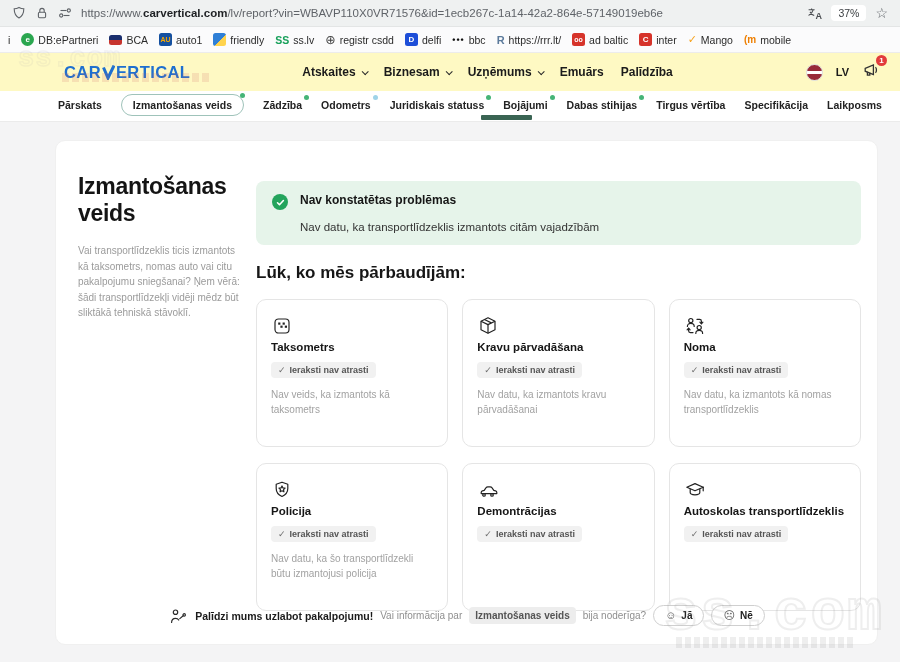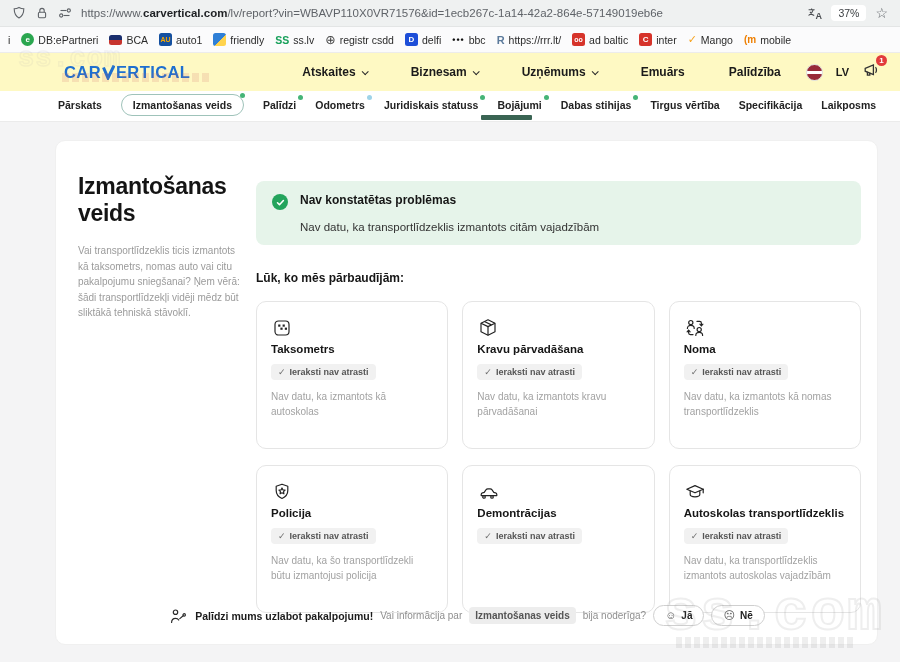--- a/index.html
+++ b/index.html
@@ -30,21 +30,21 @@
   .ic-rrr { background:none; color:#5b7a9b; font-size:11px; font-weight:800; width:auto; }
   .ic-adb { background:#d6332a; font-size:7px; }
   .ic-inter { background:#d6332a; }
   .ic-mango { background:none; color:#f6a21d; font-size:11px; font-weight:900; width:auto; }
   .ic-mobile { background:none; color:#ee7f00; font-size:10px; font-weight:800; width:auto; }
 
   
   .site-header { height:38px; background:#fef9c3; display:flex; align-items:center; padding:0 20px 0 64px; }
   .logo { display:flex; align-items:center; color:#1e6fd0; font-weight:800; font-size:16.5px; letter-spacing:.4px; }
   .logo svg { margin:0 1px; }
-  .main-nav { display:flex; align-items:flex-start; gap:44px; margin-left:112px; font-size:12px; font-weight:700; color:#1b1b1b; }
+  .main-nav { display:flex; align-items:flex-start; gap:17px; margin-left:112px; font-size:12px; font-weight:700; color:#1b1b1b; }
   .nav-item { display:flex; align-items:center; }
   .chev { width:5px; height:5px; border-right:1.5px solid #2a2a2a; border-bottom:1.5px solid #2a2a2a; transform:rotate(45deg) translateY(-1px); display:inline-block; margin-left:6px; }
   .header-right { margin-left:auto; display:flex; align-items:center; gap:13px; }
   .flag-lv { width:17px; height:17px; border-radius:50%; background:linear-gradient(180deg,#982a39 0 40%,#fff 40% 60%,#982a39 60% 100%); border:.5px solid #ddd; }
   .lang-label { font-size:11px; font-weight:700; }
   .notif { position:relative; }
   .notif-badge { position:absolute; top:-6px; right:-7px; background:#e23b3b; color:#fff; font-size:8px; font-weight:700; width:11px; height:11px; line-height:11px; text-align:center; border-radius:50%; }
   .account-pill { border:1px solid #c7c7c7; border-radius:999px; padding:5px 12px; display:flex; align-items:center; gap:6px; font-size:11px; font-weight:700; background:#fff; }
 
   
@@ -63,21 +63,21 @@
   .left-col { position:absolute; left:22px; top:32px; width:168px; }
   .left-col h1 { font-size:23px; font-weight:800; color:#141414; line-height:1.18; letter-spacing:-.3px; }
   .left-col p { font-size:10px; color:#9b9b9b; margin-top:16px; line-height:1.55; }
   .right-col { position:absolute; left:200px; top:40px; width:605px; }
 
   .alert { background:#e6f4ea; border-radius:8px; padding:12px 16px; display:flex; gap:12px; align-items:flex-start; }
   .alert-ic { width:16px; height:16px; border-radius:50%; background:#23a45c; display:flex; align-items:center; justify-content:center; flex:0 0 auto; margin-top:1px; }
   .alert-title { font-size:12px; font-weight:700; color:#161616; }
   .alert-text { font-size:11.5px; color:#333; margin-top:14px; }
 
-  .checks-heading { margin-top:26px; font-size:12px; font-weight:700; color:#161616; }
+  .checks-heading { margin-top:18px; font-size:17px; font-weight:700; color:#161616; }
 
   .cards { margin-top:16px; display:grid; grid-template-columns:repeat(3,1fr); gap:16px 14px; }
   .card { border:1px solid #e5e5e5; border-radius:10px; padding:15px 14px; min-height:148px; background:#fff; }
   .card h3 { font-size:11.5px; font-weight:700; color:#161616; margin-top:0; }
   .badge { display:inline-flex; align-items:center; gap:4px; background:#f1f1f1; color:#555; font-size:9px; font-weight:600; padding:3px 7px; border-radius:4px; margin-top:9px; }
   .badge .chk { color:#6d6d6d; font-size:9px; }
   .card p { font-size:10px; color:#a2a2a2; margin-top:9px; line-height:1.5; }
 
   .feedback { position:absolute; left:0; right:0; top:464px; display:flex; align-items:center; justify-content:center; gap:7px; font-size:10px; color:#8f8f8f; }
   .fb-bold { font-size:10.5px; font-weight:700; color:#1b1b1b; }
@@ -214,21 +214,21 @@
           <path d="M5.4 10.8v3.4h2.4v-2.4"></path>
         </svg>
       <span class="notif-badge">1</span>
     </span>
   </div>
 </div>
 
 <div class="tab-bar">
   <span class="tab"><span>Pārskats</span></span>
   <span class="tab active"><span>Izmantošanas veids</span><span class="dot dot-green"></span></span>
-  <span class="tab"><span>Palīdzi</span><span class="dot dot-green"></span></span>
+  <span class="tab"><span>Zādzība</span><span class="dot dot-green"></span></span>
   <span class="tab"><span>Odometrs</span><span class="dot dot-blue"></span></span>
   <span class="tab"><span>Juridiskais statuss</span><span class="dot dot-green"></span></span>
   <span class="tab"><span>Bojājumi</span><span class="dot dot-green"></span></span>
   <span class="tab"><span>Dabas stihijas</span><span class="dot dot-green"></span></span>
   <span class="tab"><span>Tirgus vērtība</span></span>
   <span class="tab"><span>Specifikācija</span></span>
   <span class="tab"><span>Laikposms</span></span>
 </div>
 <div class="partial-bar"></div>
 
@@ -263,21 +263,21 @@
               <rect x="7.2" y="7.5" width="2.2" height="2.2" fill="#232323" stroke="none"></rect>
               <rect x="11.6" y="7.5" width="2.2" height="2.2" fill="#232323" stroke="none"></rect>
               <rect x="9.4" y="10.6" width="2.2" height="2.2" fill="#232323" stroke="none"></rect>
               <rect x="13.8" y="10.6" width="2.2" height="2.2" fill="#232323" stroke="none"></rect>
             </svg>
           <h3>Taksometrs</h3>
           <div class="badge">
               <span class="chk">✓</span>
               <span>Ieraksti nav atrasti</span>
             </div>
-          <p>Nav datu, ka izmantots kā autoskolas</p>
+          <p>Nav veids, ka izmantots kā taksometrs</p>
         </div>
 
         <div class="card">
           <svg width="22" height="22" viewBox="0 0 22 22" fill="none" stroke="#232323" stroke-width="1.2" stroke-linejoin="round">
               <path d="M11 2.8 L18 6.2 V14.8 L11 18.2 L4 14.8 V6.2 Z"></path>
               <path d="M4 6.2 L11 9.6 L18 6.2"></path>
               <path d="M11 9.6 V18.2"></path>
               <path d="M7.4 4.5 L14.4 7.9"></path>
             </svg>
           <h3>Kravu pārvadāšana</h3>
@@ -337,21 +337,20 @@
           <svg width="22" height="22" viewBox="0 0 22 22" fill="none" stroke="#232323" stroke-width="1.2" stroke-linecap="round" stroke-linejoin="round">
               <path d="M11 4.6L19.2 8.2 11 11.8 2.8 8.2z"></path>
               <path d="M6.2 10.2v3.4c0 1.2 2.1 2.2 4.8 2.2s4.8-1 4.8-2.2v-3.4"></path>
               <path d="M19.2 8.2v3.6"></path>
             </svg>
           <h3>Autoskolas transportlīdzeklis</h3>
           <div class="badge">
               <span class="chk">✓</span>
               <span>Ieraksti nav atrasti</span>
             </div>
-          <p>Nav datu, ka transportlīdzeklis izmantots autoskolas vajadzībām</p>
         </div>
 
       </div>
     </div>
 
     <div class="feedback">
       <svg width="20" height="20" viewBox="0 0 20 20" fill="none" stroke="#2a2a2a" stroke-width="1.2" stroke-linecap="round">
           <circle cx="7.5" cy="6.2" r="2.2"></circle>
           <path d="M3.6 16.4c0-2.5 1.8-4.1 3.9-4.1 1.4 0 2.6.6 3.2 1.7"></path>
           <path d="M11.8 12.6l3.4-2.8"></path>

